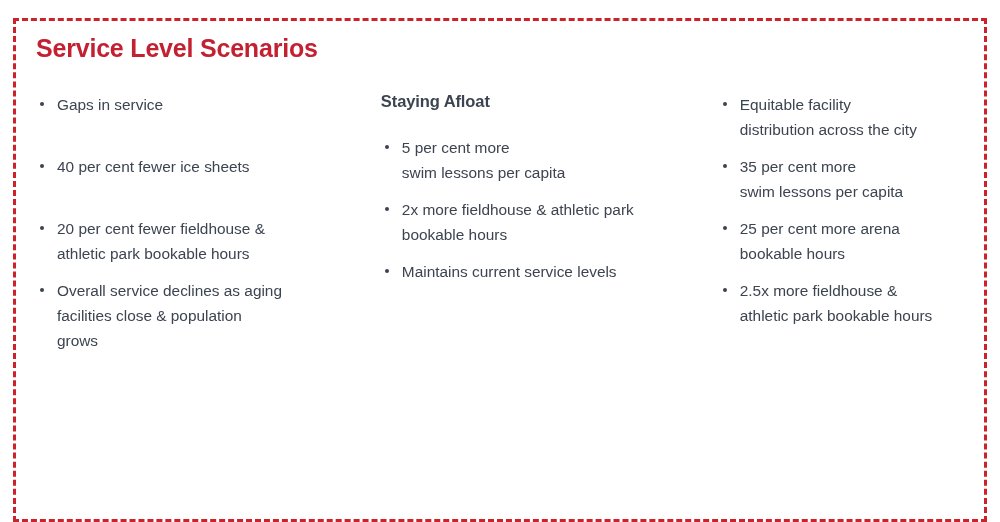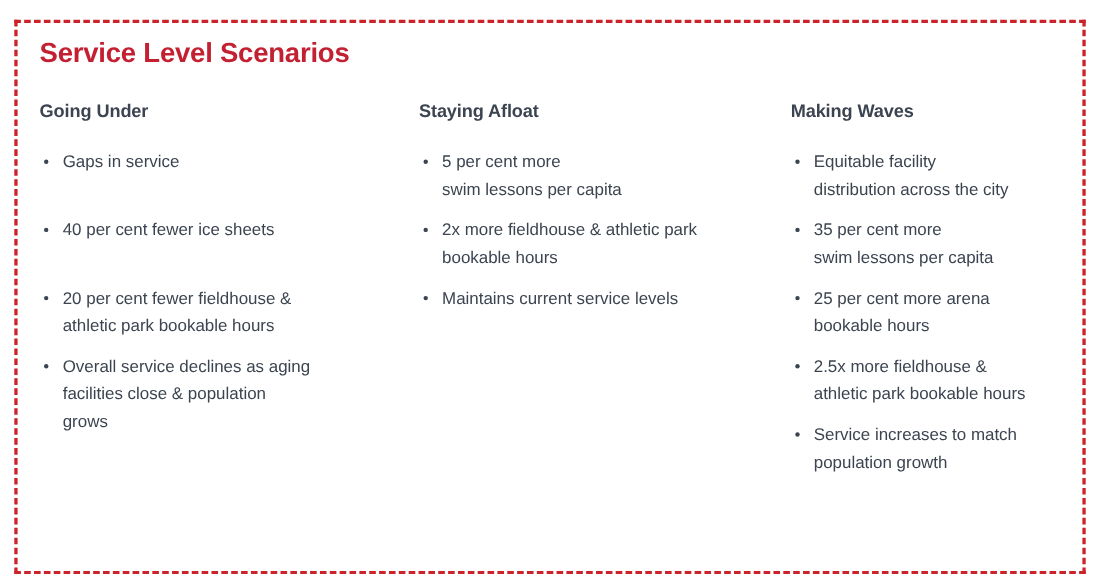--- a/index.html
+++ b/index.html
@@ -99,21 +99,20 @@
 </head>
 <body>
 
 <div class="panel">
 
   <div class="panel-title">Service Level Scenarios</div>
 
   <div class="columns">
 
     <div class="column column-0">
-      <div class="column-heading">Going Under</div>
       <ul class="bullet-list">
         <li class="bullet-item spaced">
           <span class="bullet-dot"></span>
           <span class="bullet-text">Gaps in service</span>
         </li>
         <li class="bullet-item spaced">
           <span class="bullet-dot"></span>
           <span class="bullet-text">40 per cent fewer ice sheets</span>
         </li>
         <li class="bullet-item">
@@ -144,21 +143,20 @@
 bookable hours</span>
         </li>
         <li class="bullet-item">
           <span class="bullet-dot"></span>
           <span class="bullet-text">Maintains current service levels</span>
         </li>
       </ul>
     </div>
 
     <div class="column column-2">
-      <div class="column-heading">Making Waves</div>
       <ul class="bullet-list">
         <li class="bullet-item">
           <span class="bullet-dot"></span>
           <span class="bullet-text">Equitable facility
 distribution across the city</span>
         </li>
         <li class="bullet-item">
           <span class="bullet-dot"></span>
           <span class="bullet-text">35 per cent more
 swim lessons per capita</span>
@@ -166,22 +164,17 @@
         <li class="bullet-item">
           <span class="bullet-dot"></span>
           <span class="bullet-text">25 per cent more arena
 bookable hours</span>
         </li>
         <li class="bullet-item">
           <span class="bullet-dot"></span>
           <span class="bullet-text">2.5x more fieldhouse &amp;
 athletic park bookable hours</span>
         </li>
-        <li class="bullet-item">
-          <span class="bullet-dot"></span>
-          <span class="bullet-text">Service increases to match
-population growth</span>
-        </li>
       </ul>
     </div>
 
   </div>
 </div>
 
 </body></html>

